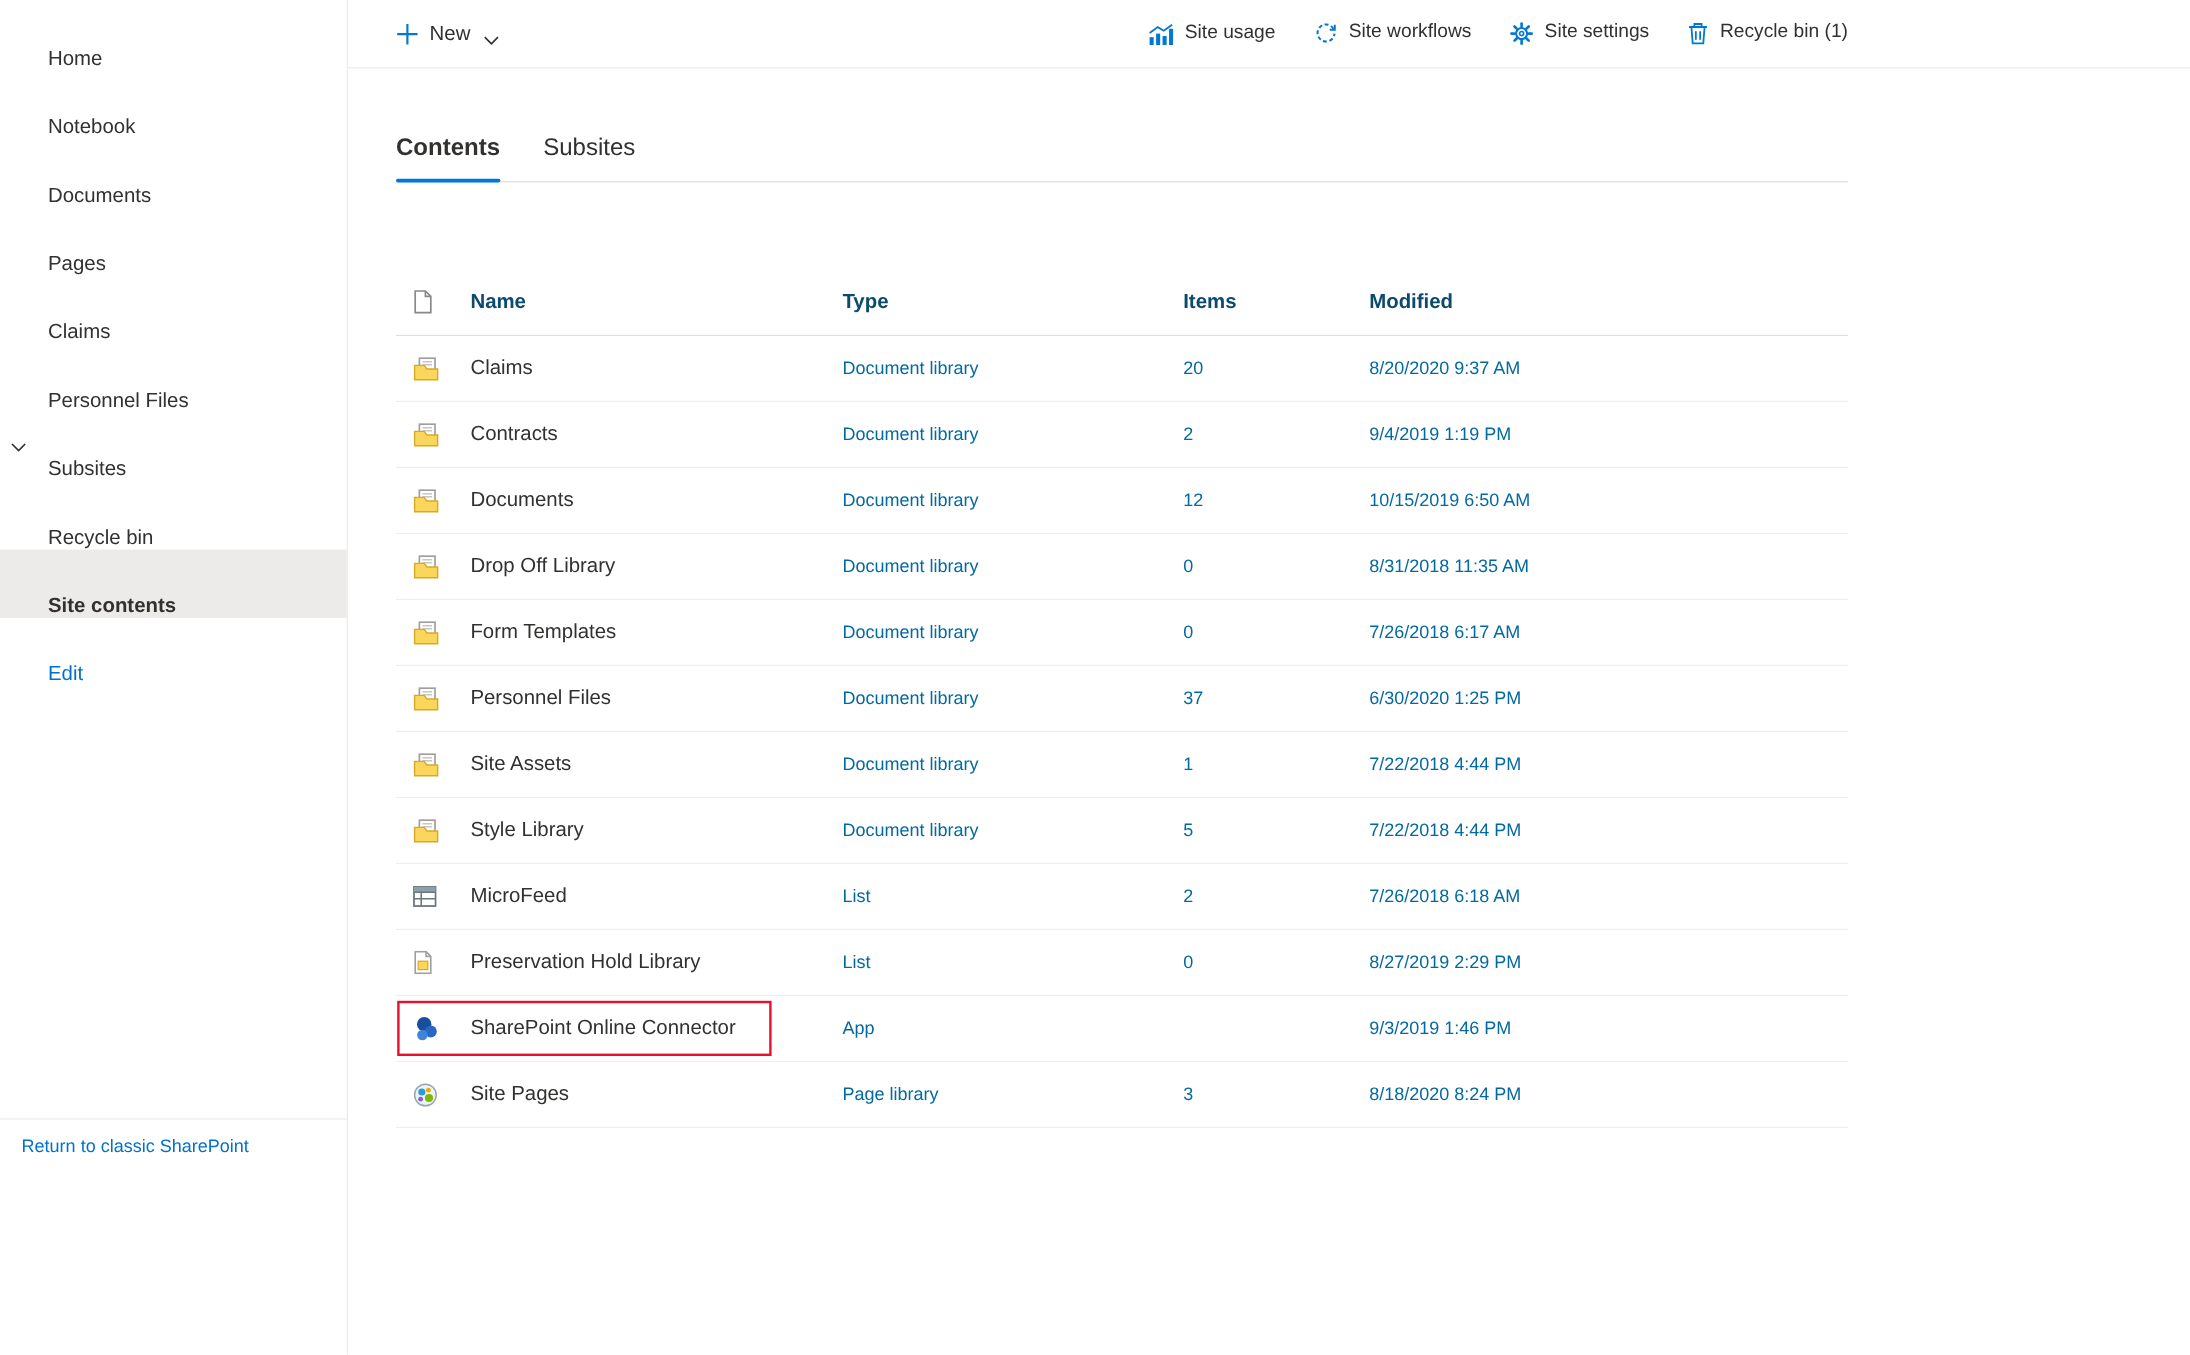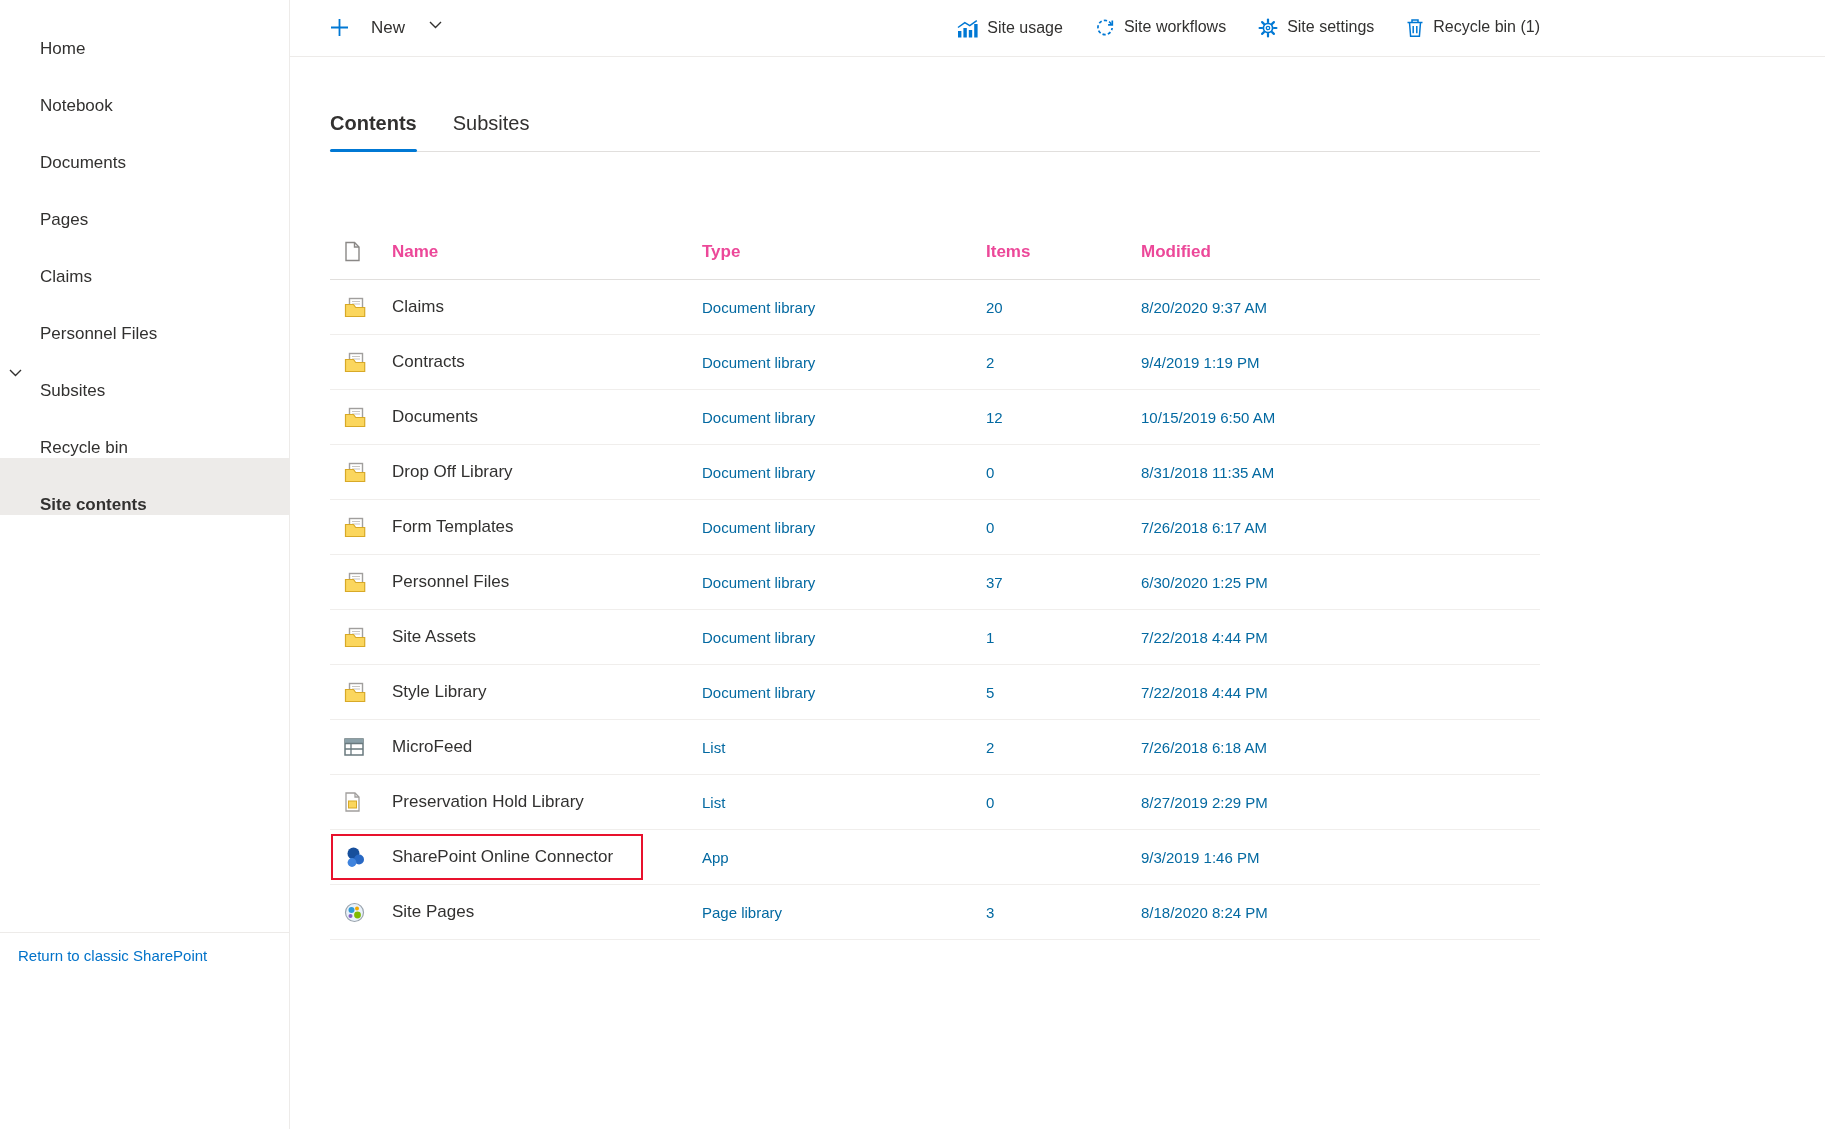--- a/index.html
+++ b/index.html
@@ -32,21 +32,21 @@
   .footer-link { color:#0072c9; font-size:15px; cursor:pointer; }
 
   
   .main { flex:1; display:flex; flex-direction:column; min-width:0; }
 
   .command-bar {
     height:57px; min-height:57px; border-bottom:1px solid #edebe9;
     display:flex; align-items:center; justify-content:space-between;
     padding:0 285px 0 40px;
   }
-  .cmd-new { display:flex; align-items:flex-start; gap:22px; font-size:17px; cursor:pointer; }
+  .cmd-new { display:flex; align-items:flex-end; gap:9px; font-size:17px; cursor:pointer; }
   .cmd-new .chev-sm { display:inline-flex; margin-left:2px; margin-top:3px; }
   .command-actions { display:flex; align-items:center; gap:32px; }
   .cmd-action { display:flex; align-items:flex-start; gap:9px; font-size:16px; cursor:pointer; white-space:nowrap; }
   .icon { display:inline-flex; align-items:center; justify-content:center; }
 
   .content { padding:0 285px 0 40px; flex:1; }
 
   
   .tabs { display:flex; gap:36px; margin-top:52px; border-bottom:1px solid #e1dfdd;text-align:center; }
   .tab { font-size:20px; line-height:28px; padding-bottom:14px; position:relative; cursor:pointer; color:#323130; }
@@ -59,21 +59,21 @@
   
   .table { margin-top:72px; }
   .thead, .trow {
     display:grid; grid-template-columns:62px 310px 284px 155px 1fr;
     align-items:center;
   }
   .thead { height:56px; border-bottom:1px solid #e1dfdd; }
   .trow  { height:55px; border-bottom:1px solid #f0eeec; position:relative; cursor:pointer; }
   .cell  { overflow:hidden; white-space:nowrap; }
   .c-icon { padding-left:14px; display:flex; align-items:center; }
-  .th { font-size:17px; font-weight:700; color:#ec4899; cursor:pointer; }
+  .th { font-size:17px; font-weight:700; color:#0c4a6e; cursor:pointer; }
   .c-name { font-size:17px; color:#323130; }
   .c-type, .c-items, .c-modified { font-size:15px; color:#0369a1; }
   .red-box {
     position:absolute; left:1px; top:4px; width:312px; height:46px;
     border:2px solid #e8112d; pointer-events:none;
   }
 </style>
 </head>
 <body>
 
@@ -105,20 +105,23 @@
               <path d="M1 1l5.5 5.5L12 1"></path>
             </svg>
           </span>
           <span>Subsites</span>
         </div>
         <div class="nav-item">
           <span>Recycle bin</span>
         </div>
         <div class="nav-item selected">
           <span>Site contents</span>
+        </div>
+        <div class="nav-item link-item">
+          <span>Edit</span>
         </div>
       </div>
     <div class="sidebar-footer">
       <span class="footer-link">Return to classic SharePoint</span>
     </div>
   </div>
 
   <div class="main">
 
     <div class="command-bar">

